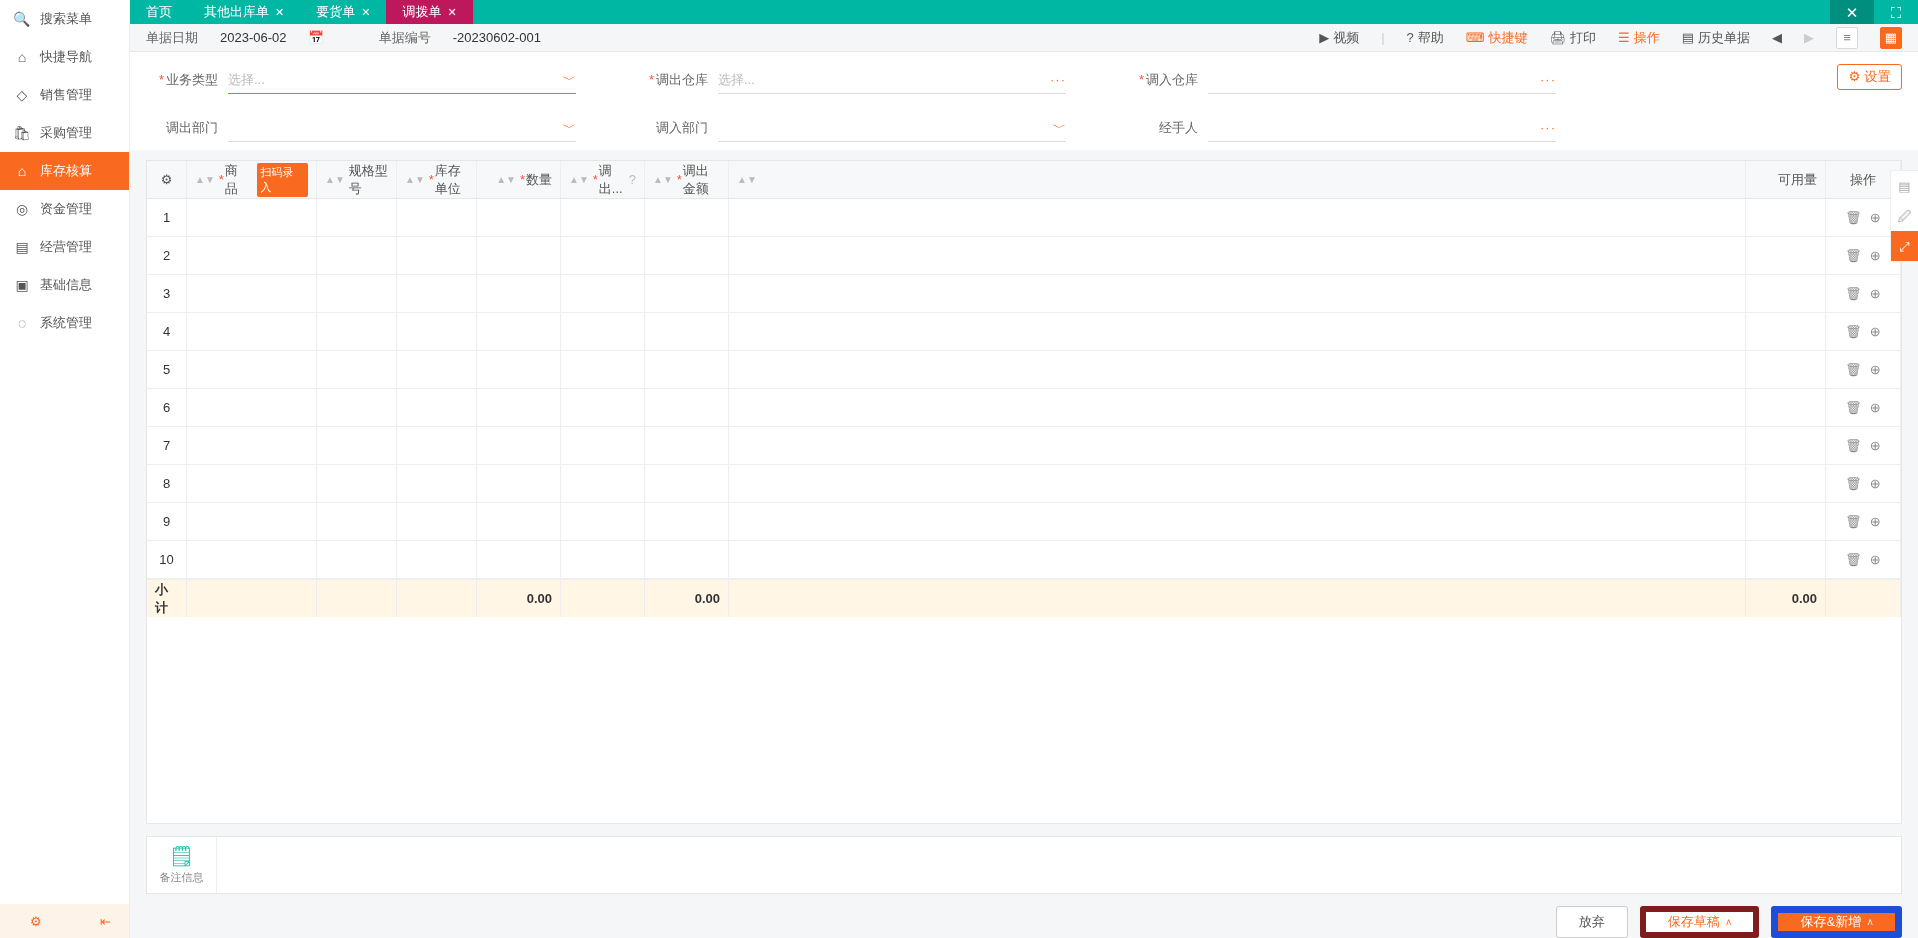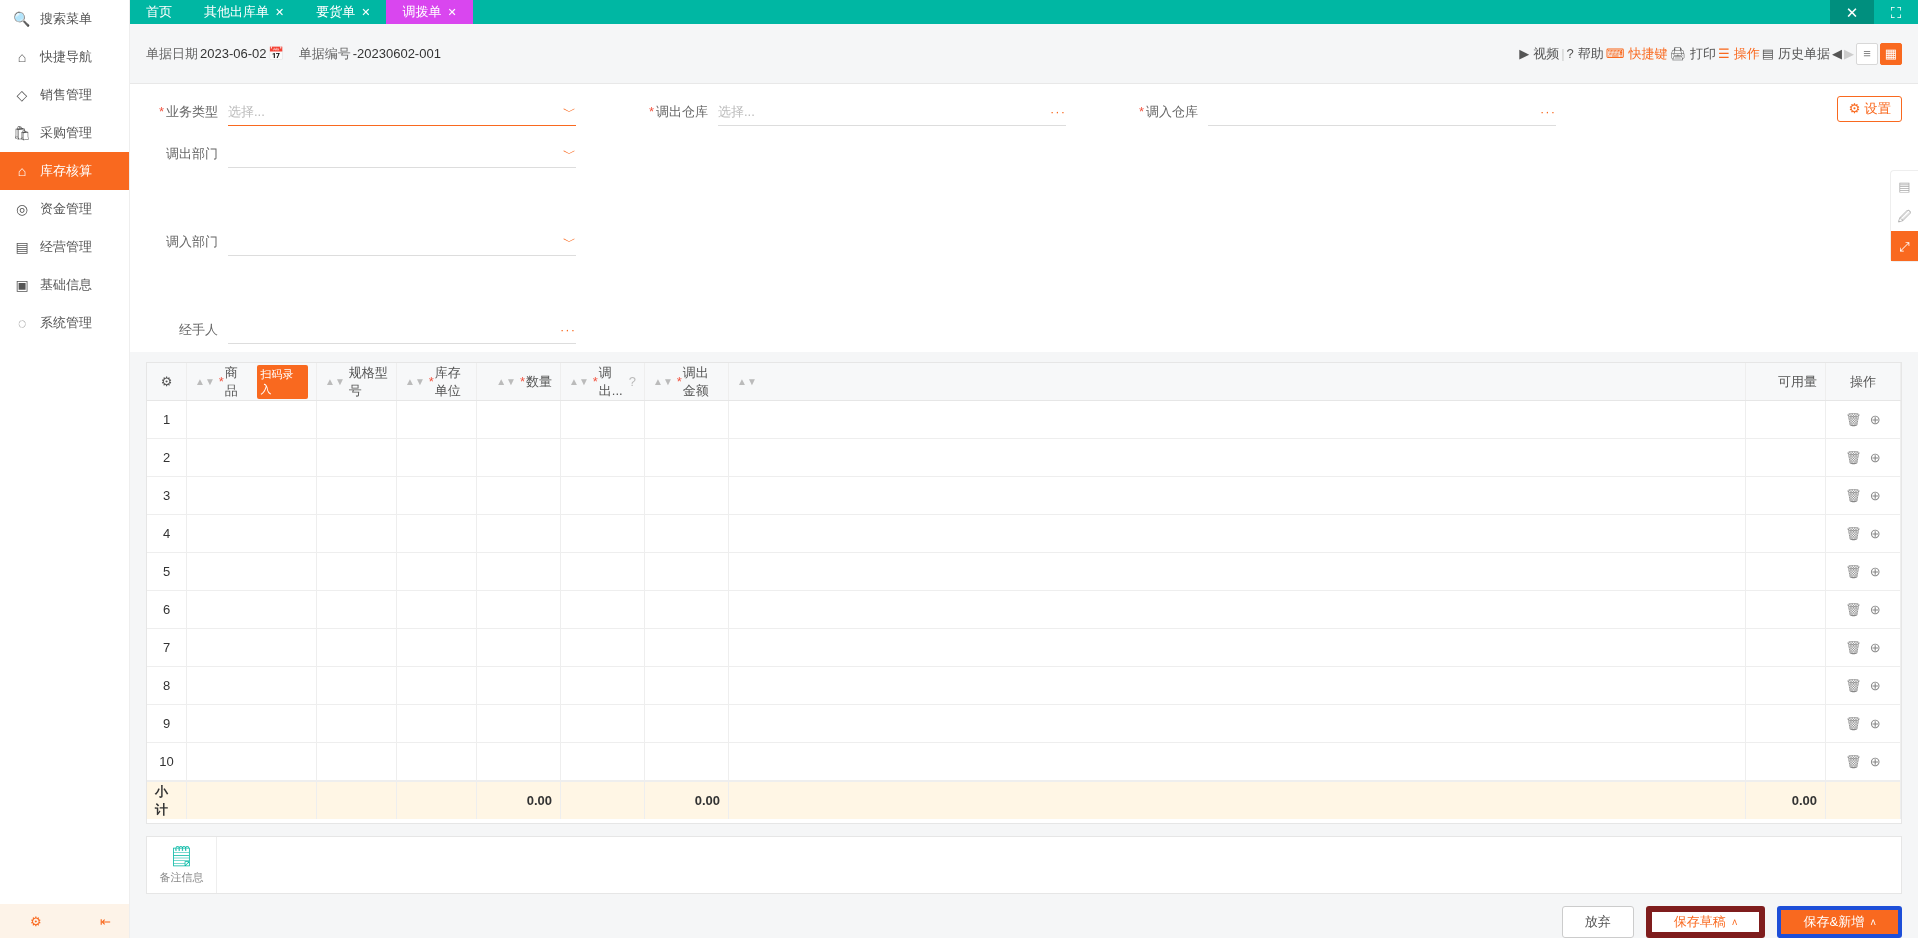--- a/index.html
+++ b/index.html
@@ -13,29 +13,29 @@
 
 .sb-item { display: flex; align-items: center; height: 38px; padding: 0 14px; cursor: pointer; color: #555; white-space: nowrap; }
 .sb-item.active { background: #f9691f; color: #fff; }
 .sb-item .ic { width: 16px; display: inline-flex; justify-content: center; margin-right: 10px; font-size: 14px; }
 .sb-foot { margin-top: auto; height: 34px; background: #fdf3e8; display: flex; align-items: center; justify-content: space-between; padding: 0 18px 0 30px; }
 .sb-foot .ic { color: #f9691f; cursor: pointer; }
 
 
 .tabs { height: 24px; background: #00b7a3; display: flex; align-items: stretch; color: #fff; }
 .tab  { display: flex; align-items: center; padding: 0 16px; cursor: pointer; font-size: 13px; white-space: nowrap; }
-.tab.active { background: #d946ef; }
+.tab.active { background: #be185d; }
 .tab .x { margin-left: 6px; font-size: 11px; }
 .tabs-spacer { flex: 1; }
 .tabs-right { display: flex; align-items: center; }
 .tabs-right .btn { width: 28px; height: 34px; display: flex; align-items: center; justify-content: center; cursor: pointer; font-size: 15px; }
 .tabs-right .btn.close { background: #008f7e; }
 
 
-.toolbar { height: 60px; background: #f5f6f7; border-bottom: 1px solid #e8e8e8; display: flex; align-items: center; padding: 0 16px; gap: 2px; }
+.toolbar { height: 28px; background: #f5f6f7; border-bottom: 1px solid #e8e8e8; display: flex; align-items: center; padding: 0 16px; gap: 22px; }
 .tb-label { color: #666; }
 .tb-val   { color: #333; font-weight: 400; }
 .tb-spacer { flex: 1; }
 .tb-link { display: inline-flex; align-items: center; gap: 4px; color: #555; cursor: pointer; }
 .tb-link.orange { color: #f9691f; }
 .tb-sep { color: #ccc; }
 .tb-icbtn { width: 22px; height: 22px; border: 1px solid #d8d8d8; background: #fff; display: inline-flex; align-items: center; justify-content: center; border-radius: 2px; cursor: pointer; color: #888; }
 .tb-icbtn.active { background: #f9691f; border-color: #f9691f; color: #fff; }
 
 
@@ -83,21 +83,21 @@
 
 .remark-bar { margin: 12px 16px 0 16px; background: #fff; border: 1px solid #e6e6e6; display: flex; align-items: center; height: 58px; }
 .remark-left { width: 70px; display: flex; flex-direction: column; align-items: center; justify-content: center; gap: 2px; color: #888; font-size: 11px; border-right: 1px solid #eee; height: 100%; }
 .remark-left .ic { color: #00b7a3; font-size: 20px; }
 .remark-input { flex: 1; height: 32px; margin: 0 14px; border: 1px solid #e2e2e2; border-radius: 3px; padding: 0 10px; color: #bbb; display: flex; align-items: center; }
 
 .footer-btns { display: flex; justify-content: flex-end; gap: 12px; padding: 12px 16px 0 16px; text-align: center; }
 .btn { height: 32px; padding: 0 22px; border-radius: 3px; display: inline-flex; align-items: center; cursor: pointer; font-size: 13px; }
 .btn.plain  { background: #fff; border: 1px solid #ccc; color: #555; }
 .btn.ghost  { background: #fff; border: 6px solid #7f1d1d; color: #f9691f; }
-.btn.primary{ background: #f9691f; border: 4px solid #1d4ed8; color: #fff; }
+.btn.primary{ background: #f9691f; border: 7px solid #1d4ed8; color: #fff; }
 .btn .caret-up { margin-left: 6px; font-size: 10px; }
 
 
 .side-tools { position: fixed; right: 0; top: 170px; width: 28px; background: #fff; border: 1px solid #eee; border-right: none; border-radius: 4px 0 0 4px; display: flex; flex-direction: column; }
 .side-tools .st { height: 30px; display: flex; align-items: center; justify-content: center; color: #aaa; cursor: pointer; }
 .side-tools .st.on { background: #f9691f; color: #fff; }
 
 
 .ico { font-style: normal; line-height: 1; }
 </style>
@@ -269,21 +269,21 @@
         </div>
         <div class="form-cell">
           <span class="flabel"><span class="req">*</span><span>调入仓库</span></span>
           <div class="finput">
             <span></span>
             <span class="dots">···</span>
           </div>
         </div>
       </div>
 
-      <div class="form-row" style="margin-top:14px;flex-direction:column;">
+      <div class="form-row" style="margin-top:20px;">
         <div class="form-cell">
           <span class="flabel">调出部门</span>
           <div class="finput">
             <span></span>
             <span class="caret">﹀</span>
           </div>
         </div>
         <div class="form-cell">
           <span class="flabel">调入部门</span>
           <div class="finput">

